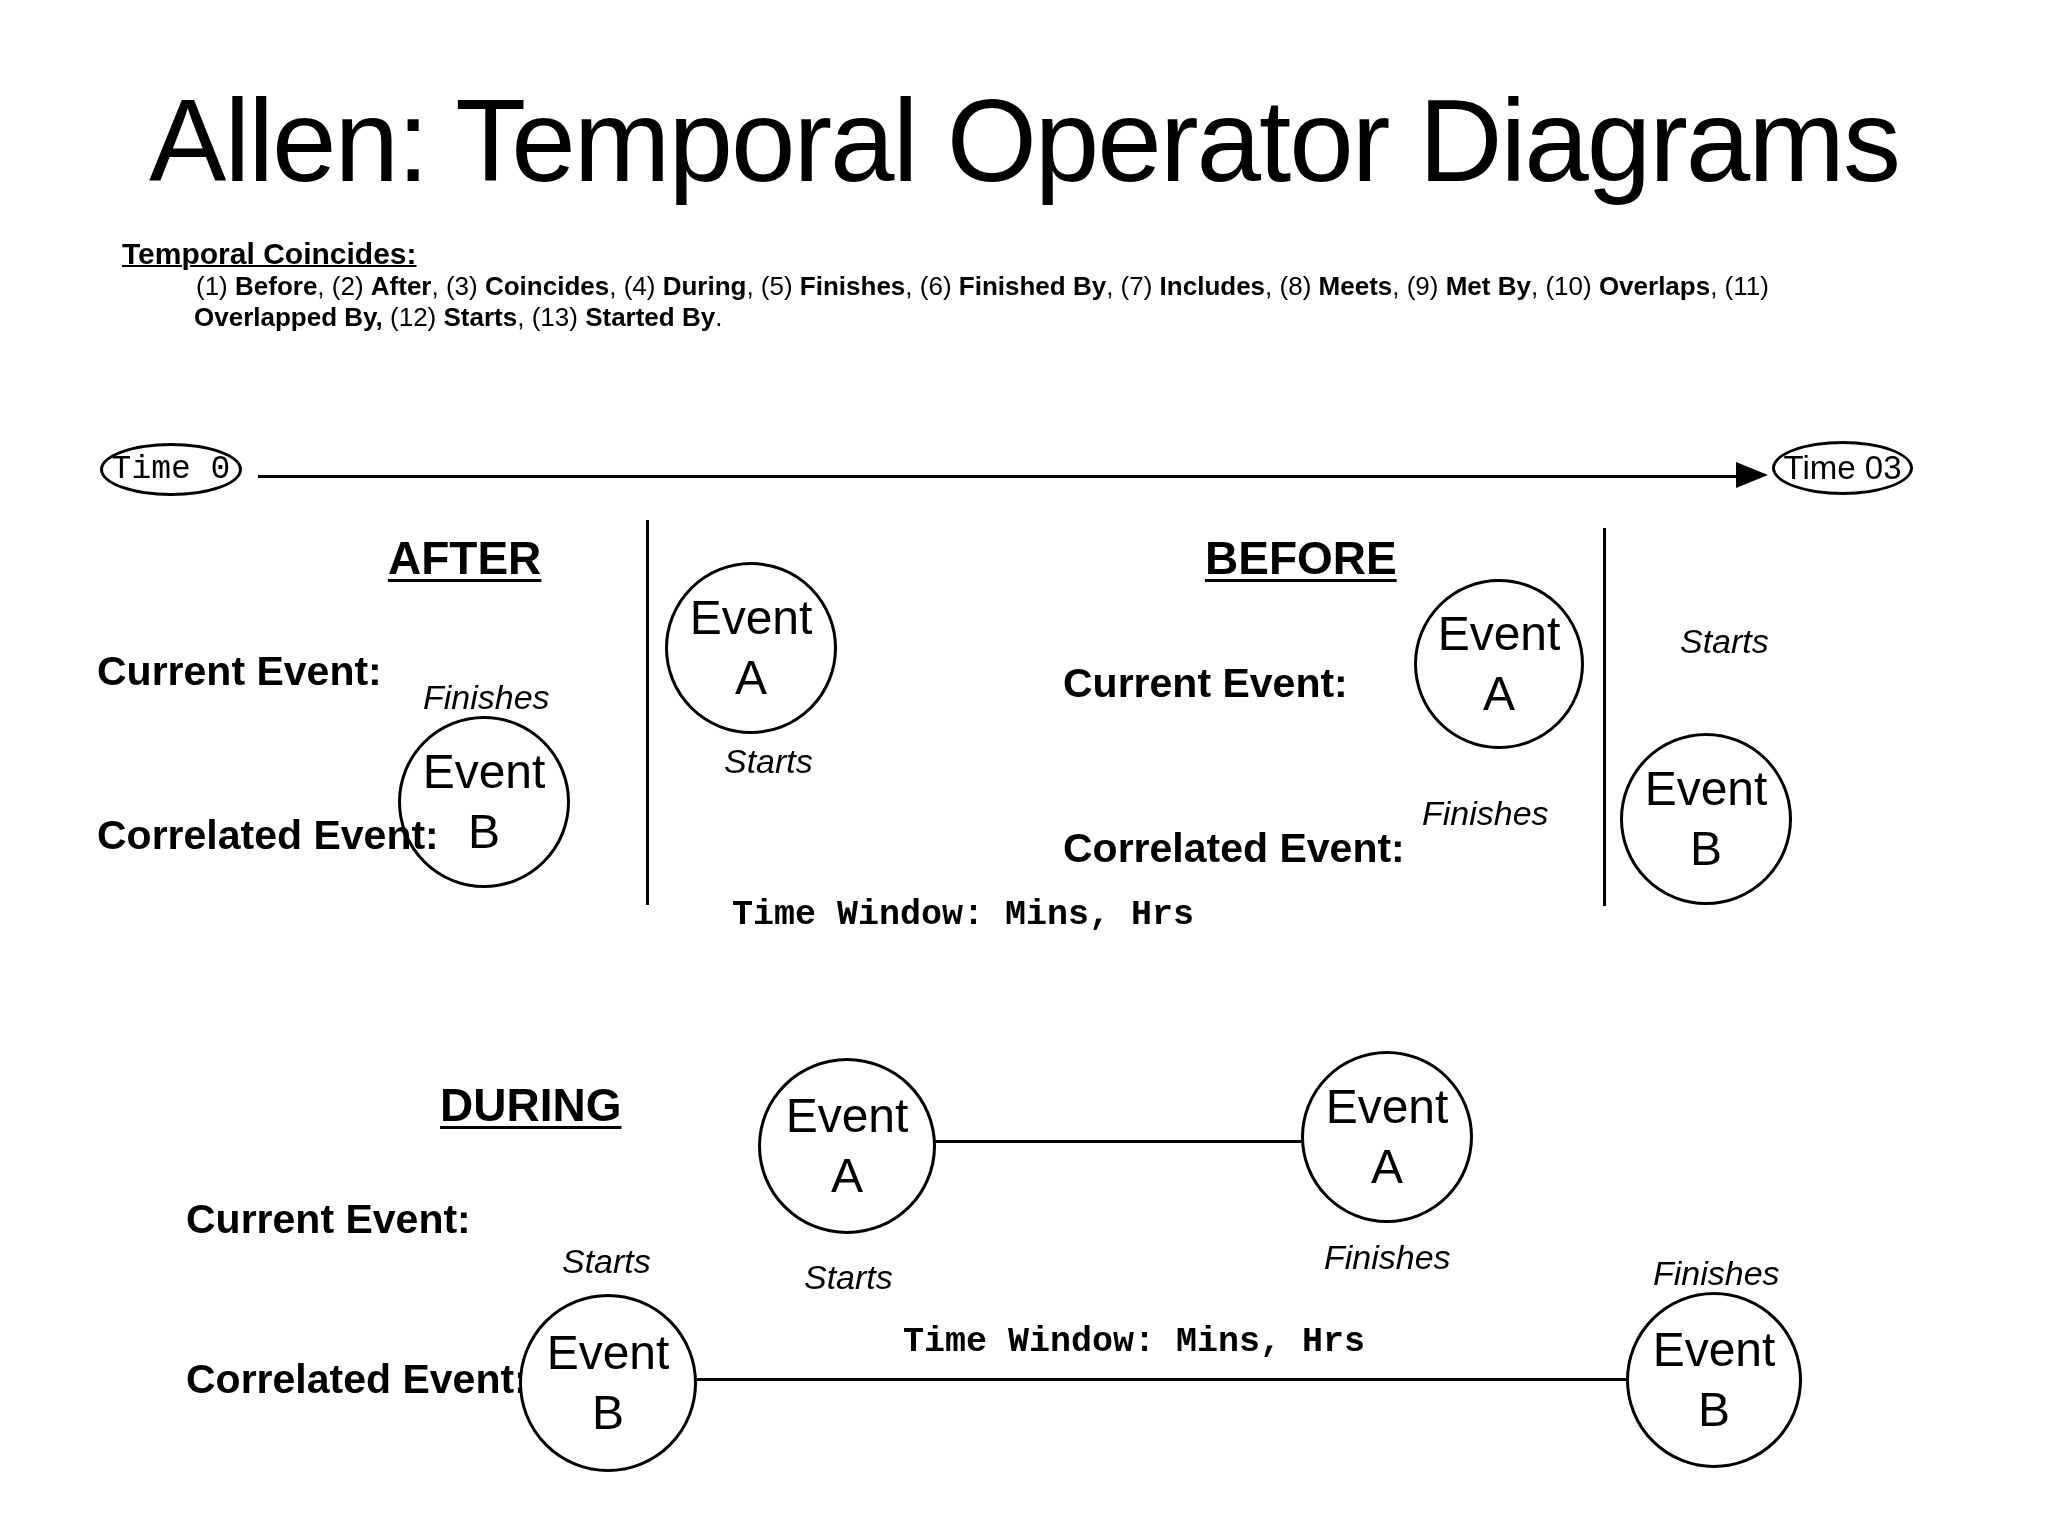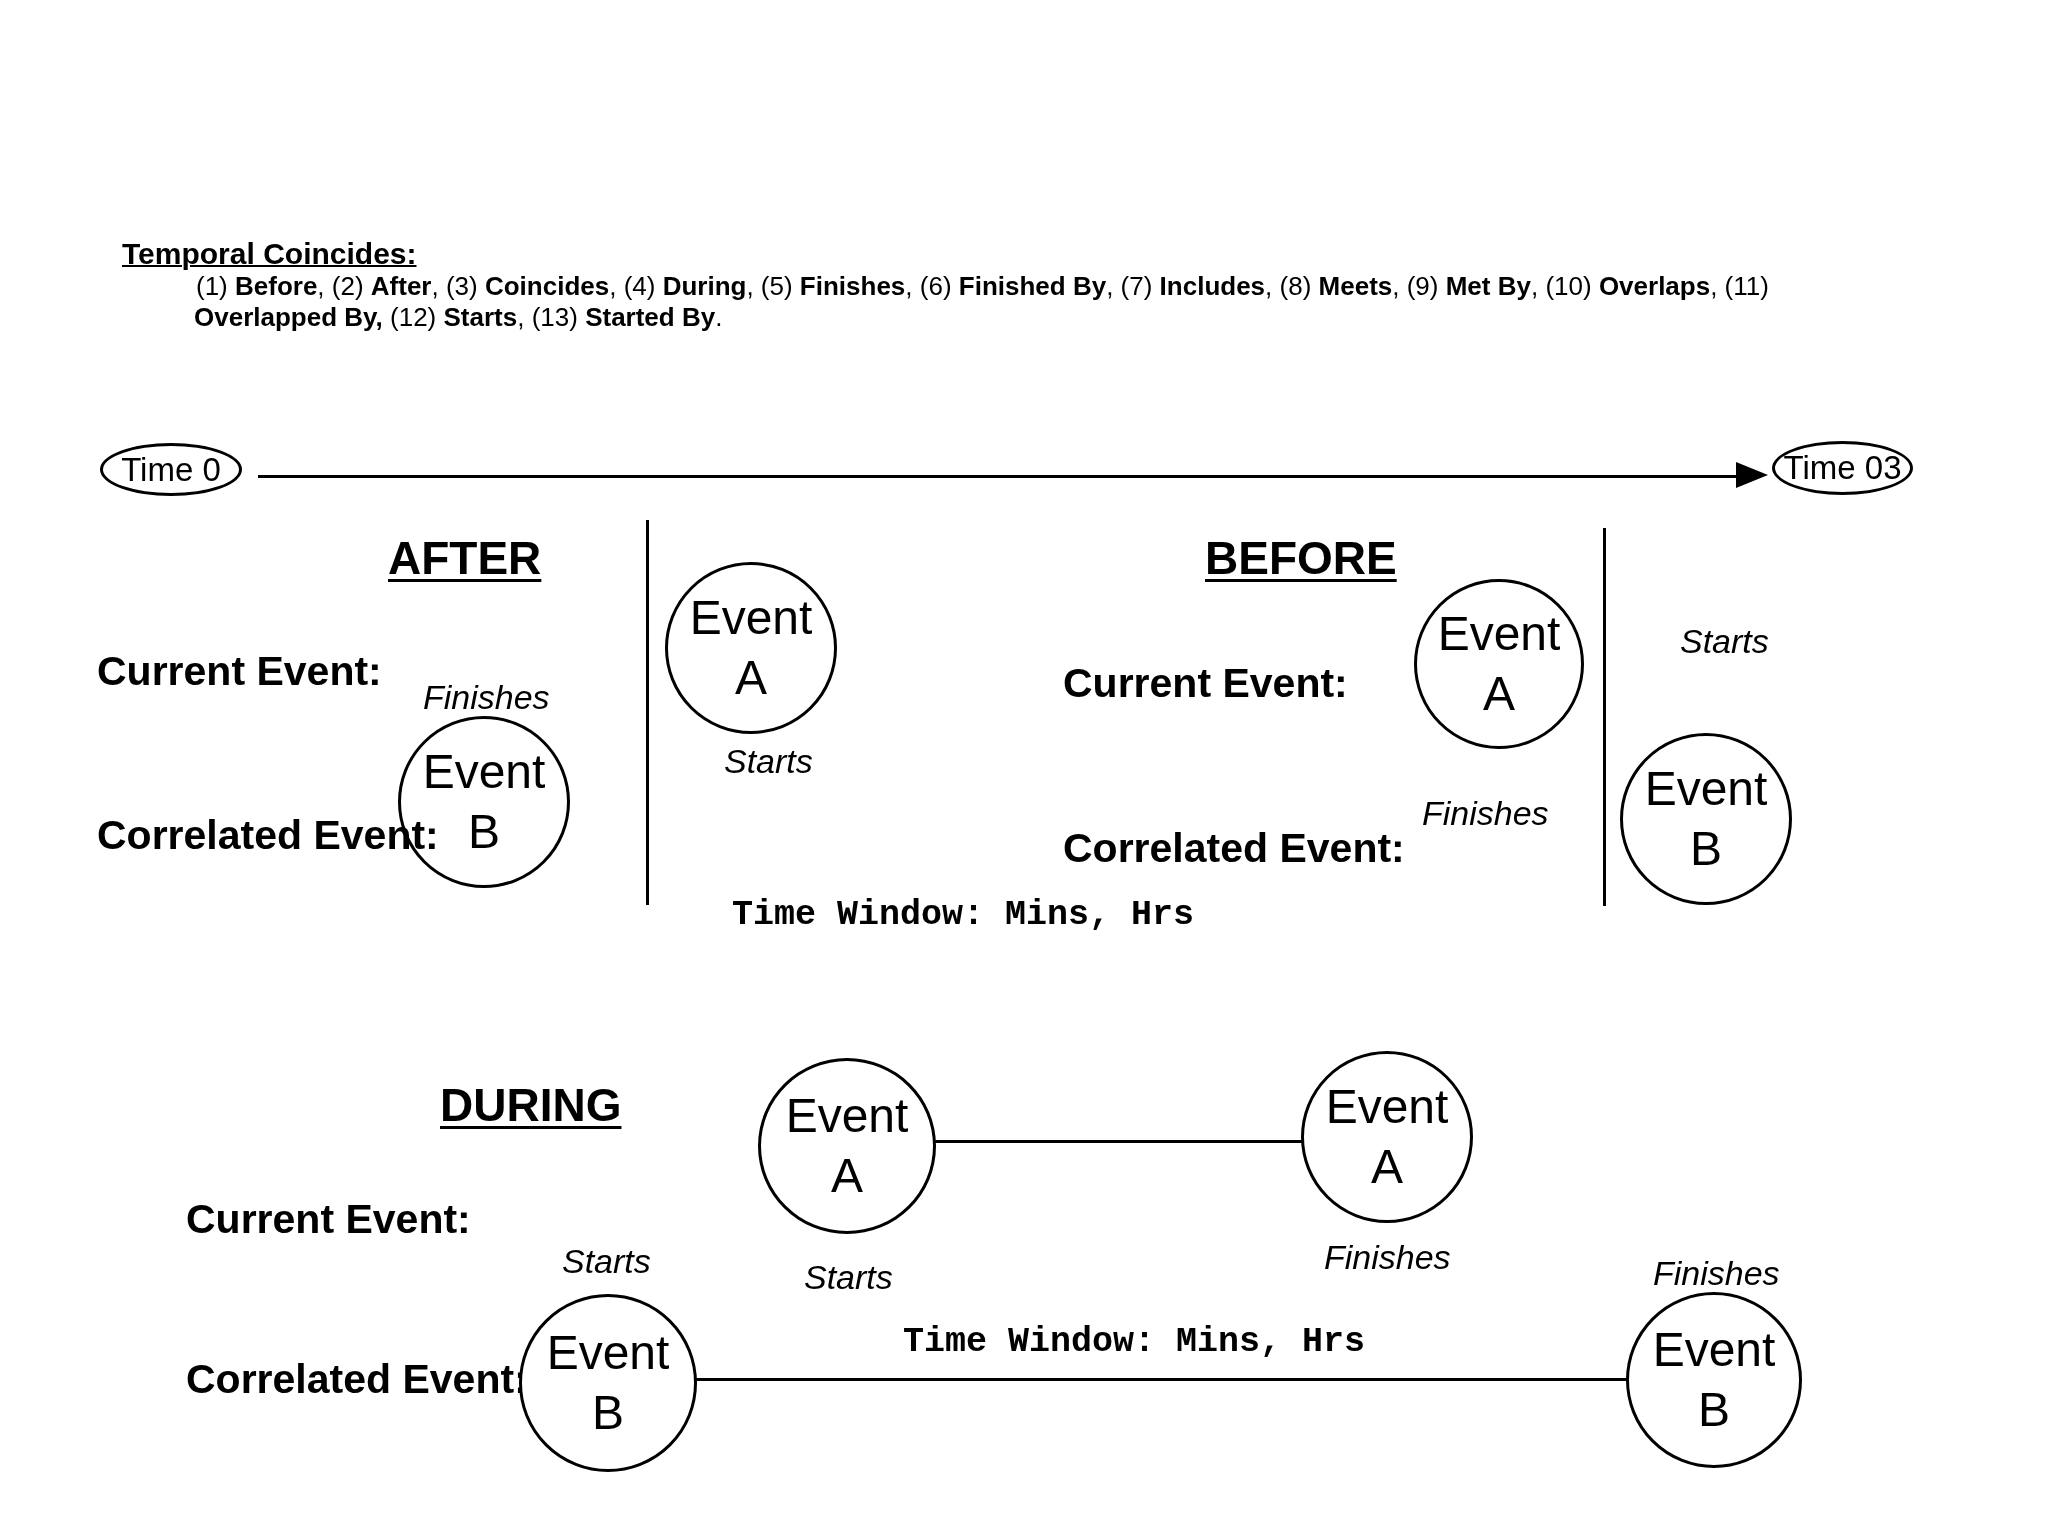--- a/index.html
+++ b/index.html
@@ -34,21 +34,21 @@
 
   .subtitle { left: 122px; top: 379px; font-size: 38px; }
 
   .oval {
     border: 3px solid #000;
     border-radius: 50%;
     display: flex; align-items: center; justify-content: center;
     font-size: 33px;
     box-sizing: border-box;
   }
-  .tl-start { left: 100px; top: 443px; width: 142px; height: 53px; }
+  .tl-start { left: 100px; top: 443px; width: 142px; height: 53px; font-family: Liberation Mono, monospace; }
   .tl-end   { left: 1772px; top: 441px; width: 141px; height: 54px; }
   .tl-line  { left: 258px; top: 475px; width: 1480px; height: 3px; background: #000; }
   .tl-arrowhead {
     left: 1736px; top: 462px;
     width: 0; height: 0;
     border-top: 13px solid transparent;
     border-bottom: 13px solid transparent;
     border-left: 32px solid #000;
   }
 
@@ -109,20 +109,21 @@
 
   .hline { height: 3px; background: #000; }
   .during-line-a { left: 934px; top: 1140px; width: 370px; }
   .during-line-b { left: 695px; top: 1378px; width: 933px; }
 </style>
 </head>
 <body>
 
 <div class="canvas">
 
+  <div class="abs title">Allen: Temporal Operator Diagrams</div>
   <div class="abs ops-heading">Temporal Coincides:</div>
   <div class="abs ops-line ops-line-1"><span>(1) </span><span style="font-weight: 700;">Before</span><span>, (2) </span><span style="font-weight: 700;">After</span><span>, (3) </span><span style="font-weight: 700;">Coincides</span><span>, (4) </span><span style="font-weight: 700;">During</span><span>, (5) </span><span style="font-weight: 700;">Finishes</span><span>, (6) </span><span style="font-weight: 700;">Finished By</span><span>, (7) </span><span style="font-weight: 700;">Includes</span><span>, (8) </span><span style="font-weight: 700;">Meets</span><span>, (9) </span><span style="font-weight: 700;">Met By</span><span>, (10) </span><span style="font-weight: 700;">Overlaps</span><span>, (11)</span></div>
   <div class="abs ops-line ops-line-2"><span style="font-weight: 700;">Overlapped By,</span><span> (12) </span><span style="font-weight: 700;">Starts</span><span>, (13) </span><span style="font-weight: 700;">Started By</span><span>.</span></div>
 
   <div class="abs oval tl-start">
     <span>Time 0</span>
   </div>
   <div class="abs tl-line"></div>
   <div class="abs tl-arrowhead"></div>
   <div class="abs oval tl-end">

